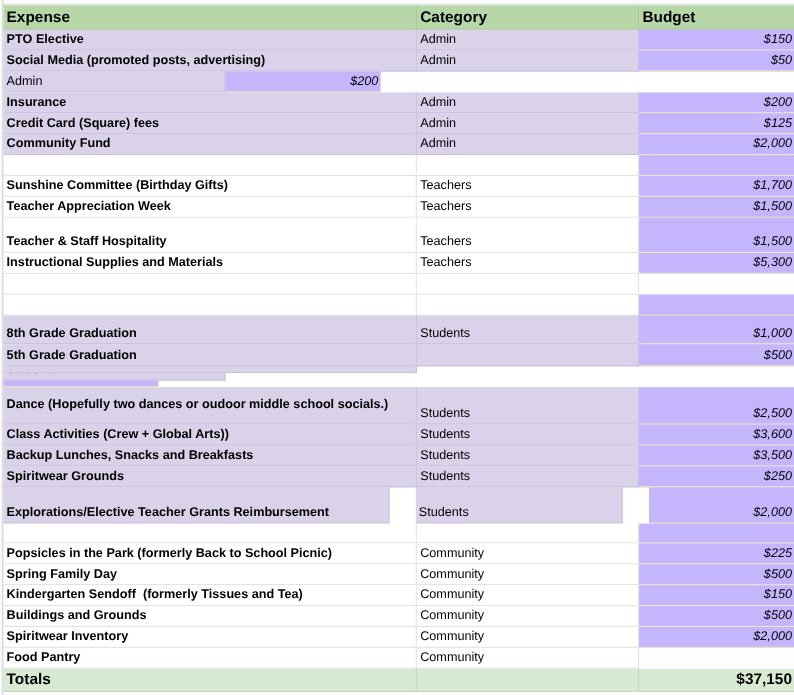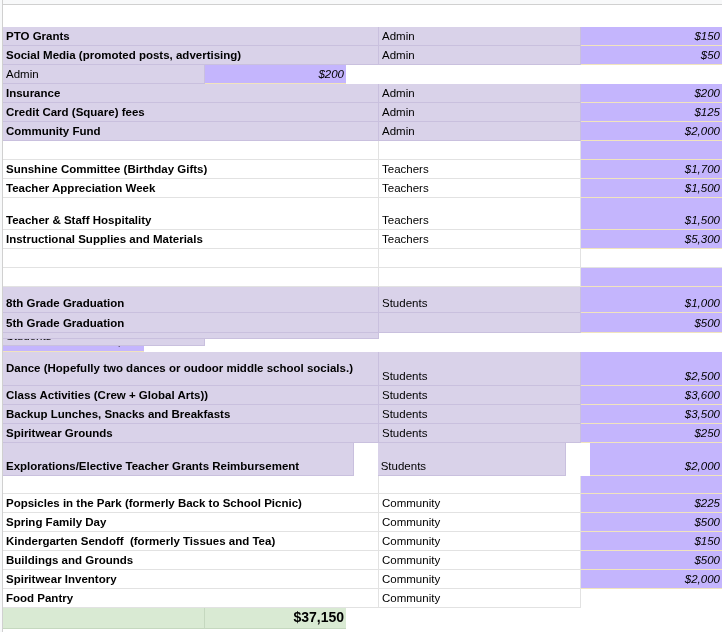--- a/index.html
+++ b/index.html
@@ -22,23 +22,28 @@
   .totals .c3 { font-size:14px; }
   .c1-mid { align-items:center !important; }
 </style>
 </head>
 <body>
 
 <div class="sheet">
   <div class="topstrip"></div>
   <div class="gutter"></div>
 
+  <div class="row header" style="top:5px;height:22px;">
+    <div class="cell c1">Expense</div>
+    <div class="cell c2">Category</div>
+    <div class="cell c3">Budget</div>
+  </div>
 
   <div class="row purple yellow" style="top:27px;height:19px;">
-    <div class="cell c1">PTO Grants</div>
+    <div class="cell c1">PTO Elective</div>
     <div class="cell c2">Admin</div>
     <div class="cell c3">$150</div>
   </div>
   <div class="row purple yellow" style="top:46px;height:19px;">
     <div class="cell c1">Social Media (promoted posts, advertising)</div>
     <div class="cell c2">Admin</div>
     <div class="cell c3">$50</div>
   </div>
   <div class="row purple yellow" style="top:65px;height:19px;">
     <div class="cell c2">Admin</div>
@@ -169,16 +174,17 @@
     <div class="cell c1">Spiritwear Inventory</div>
     <div class="cell c2">Community</div>
     <div class="cell c3">$2,000</div>
   </div>
   <div class="row white yellow" style="top:589px;height:19px;">
     <div class="cell c1">Food Pantry</div>
     <div class="cell c2">Community</div>
   </div>
 
   <div class="row totals" style="top:608px;height:21px;">
+    <div class="cell c1">Totals</div>
     <div class="cell c2"></div>
     <div class="cell c3">$37,150</div>
   </div>
 </div>
 
 </body></html>

